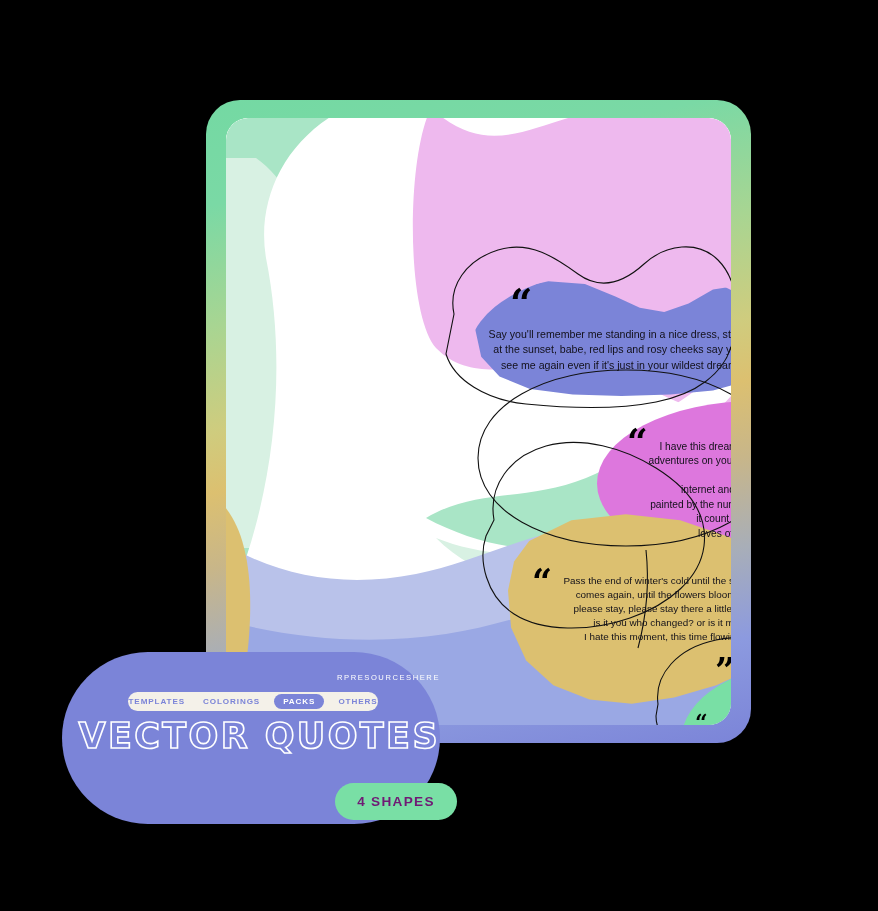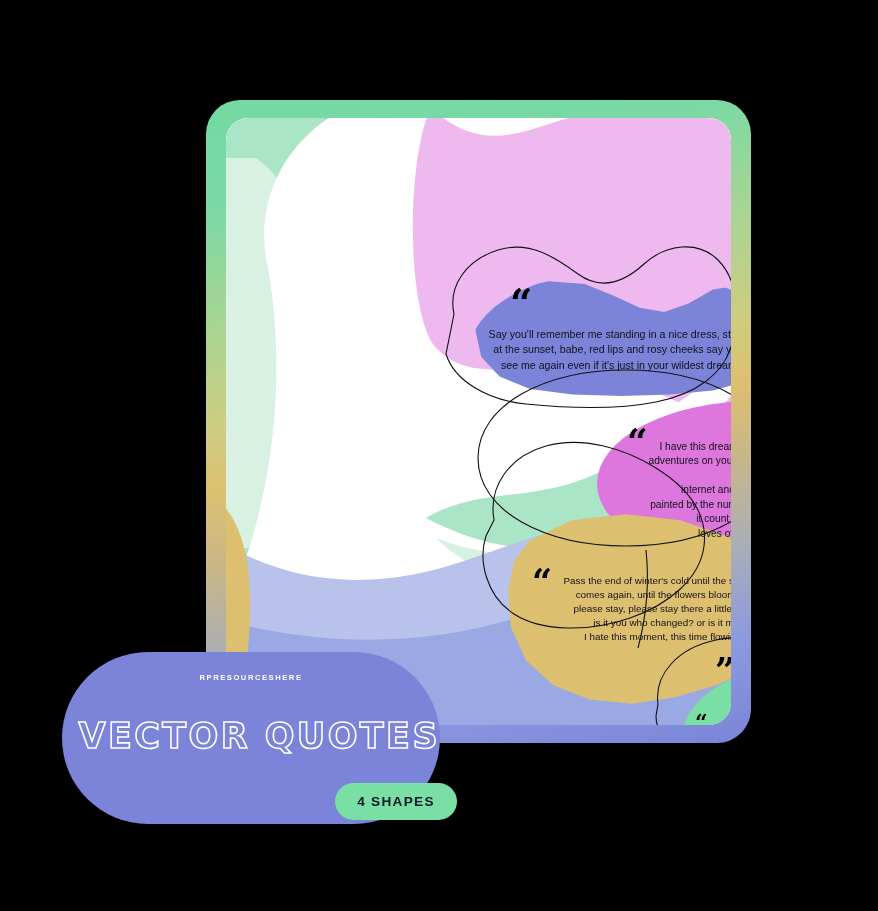--- a/index.html
+++ b/index.html
@@ -121,24 +121,24 @@
   .promo-panel {
     position: absolute;
     left: 62px; top: 652px;
     width: 378px; height: 172px;
     background: #7b84d8;
     border-radius: 86px;
     z-index: 20;
   }
   .promo-brand {
     position: absolute; top: 21px; left: 0; right: 0;
-    text-align: center;
+    text-align: right;
     color: #ffffff;
     font-size: 7.6px;
-    font-weight: 700;
+    font-weight: 400;
     letter-spacing: 1.55px;
   }
   .promo-nav {
     position: absolute; top: 40px; left: 66px;
     width: 250px; height: 19px;
     background: #f4f1e9;
     border-radius: 10px;
     display: flex; align-items: center; justify-content: center;
     gap: 10px;
   }
@@ -169,21 +169,21 @@
   }
   .promo-title .line2 { display: block; letter-spacing: 3px; }
 
   .shapes-badge {
     position: absolute;
     left: 335px; top: 783px;
     width: 122px; height: 37px;
     background: #79dfa5;
     border-radius: 20px;
     display: flex; align-items: center; justify-content: center;
-    color: #0f172a;
+    color: #701a75;
     font-size: 13.6px;
     font-weight: 700;
     letter-spacing: 1.3px;
     z-index: 25;
   }
 </style>
 </head>
 <body>
 
 <div id="stage">
@@ -294,20 +294,26 @@
           <path d="M420,432 C424,470 420,500 412,530"></path>
         </g>
       </svg>
 
     </div>
   </div>
 
   <div class="promo-panel">
     <div class="promo-brand">RPRESOURCESHERE</div>
 
+    <div class="promo-nav">
+      <span class="nav-item">TEMPLATES</span>
+      <span class="nav-item">COLORINGS</span>
+      <span class="nav-item active">PACKS</span>
+      <span class="nav-item">OTHERS</span>
+    </div>
 
     <div class="promo-title">
       <span>VECTOR QUOTES</span>
     </div>
   </div>
 
   <div class="shapes-badge">
     <span>4 SHAPES</span>
   </div>
 

